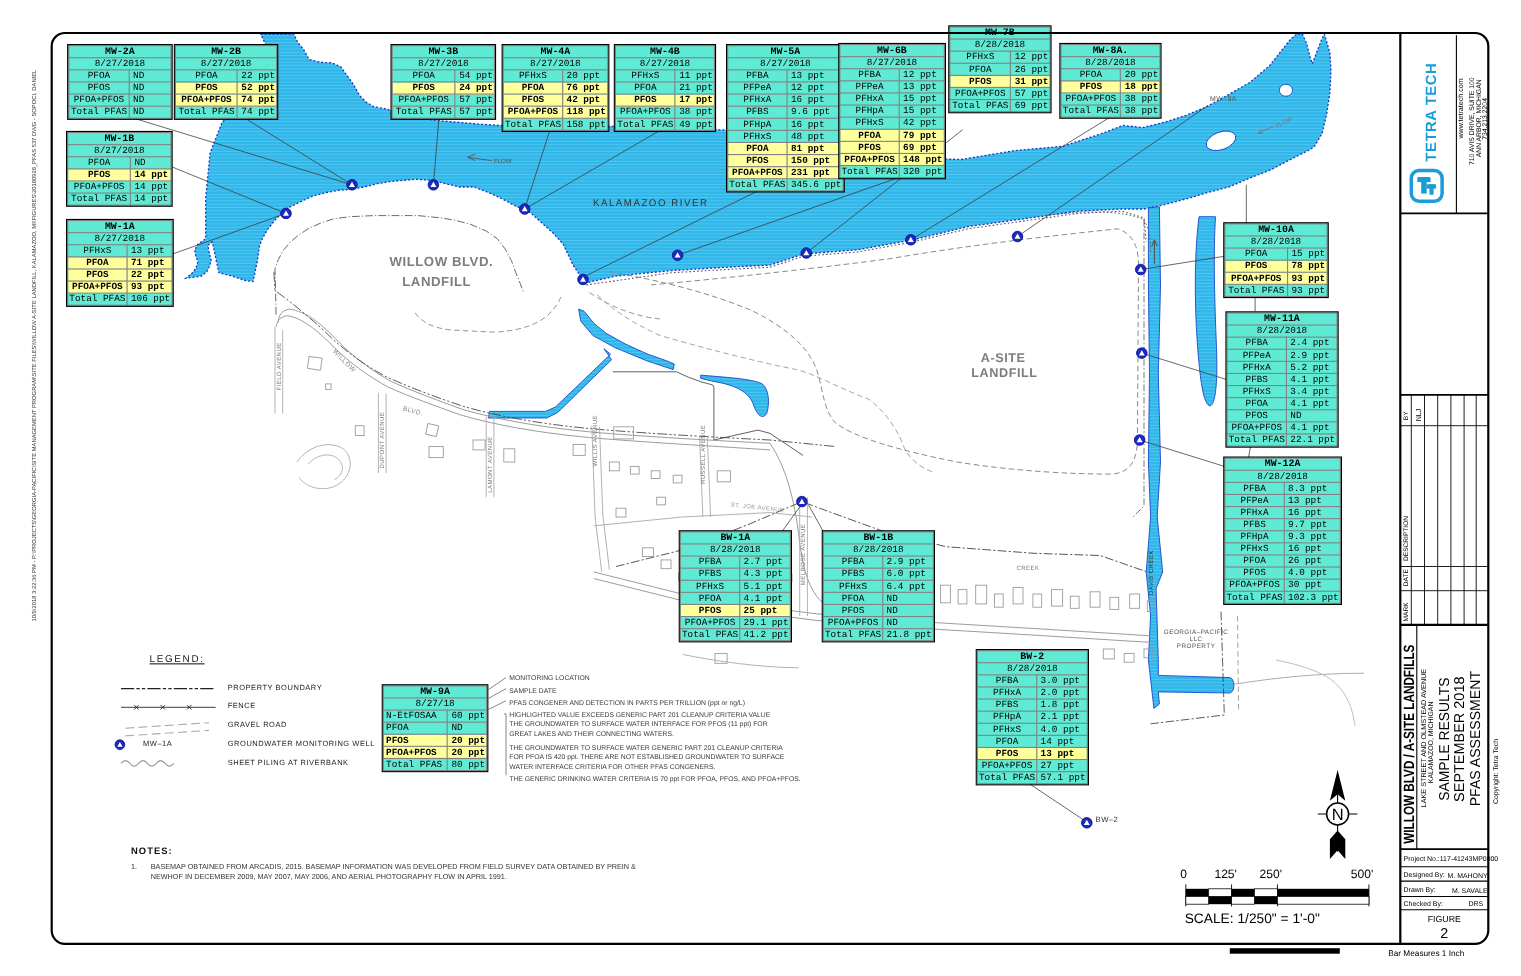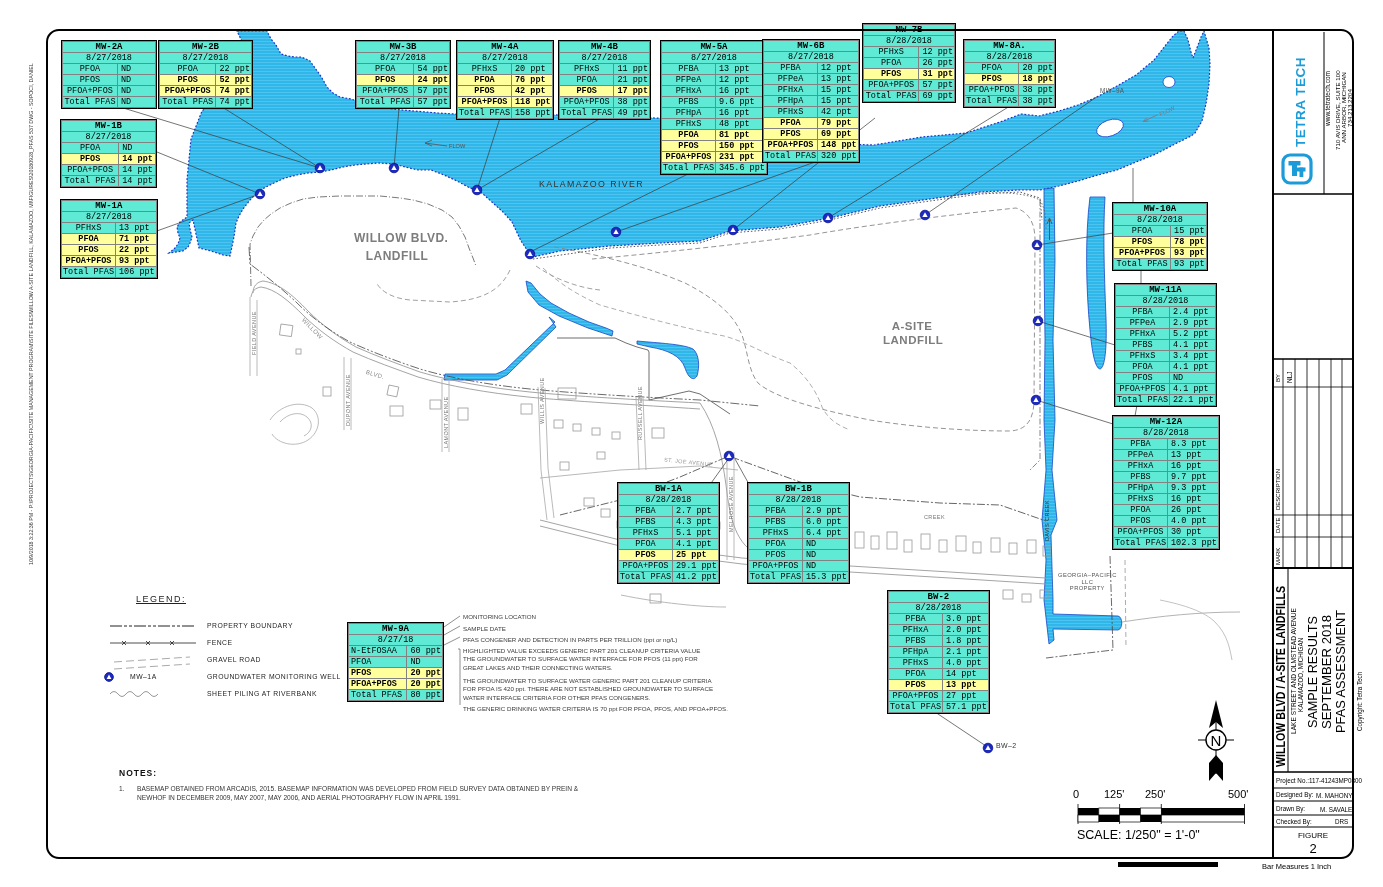--- a/index.html
+++ b/index.html
@@ -805,21 +805,21 @@
 <tr>
         <td style="width:60px">PFOS</td>
         <td class="v" style="width:35px">ND</td>
       </tr>
 <tr>
         <td style="width:60px">PFOA+PFOS</td>
         <td class="v" style="width:35px">ND</td>
       </tr>
 <tr>
         <td style="width:60px">Total PFAS</td>
-        <td class="v" style="width:35px">15.3 ppt</td>
+        <td class="v" style="width:35px">21.8 ppt</td>
       </tr>
 </tbody>
   </table>
 
 <table class="t" style="left:888px;top:591px;width:92px">
 <tbody>
       <tr class="h">
         <td colspan="2" style="width:92px">BW-2</td>
       </tr>
 <tr>

